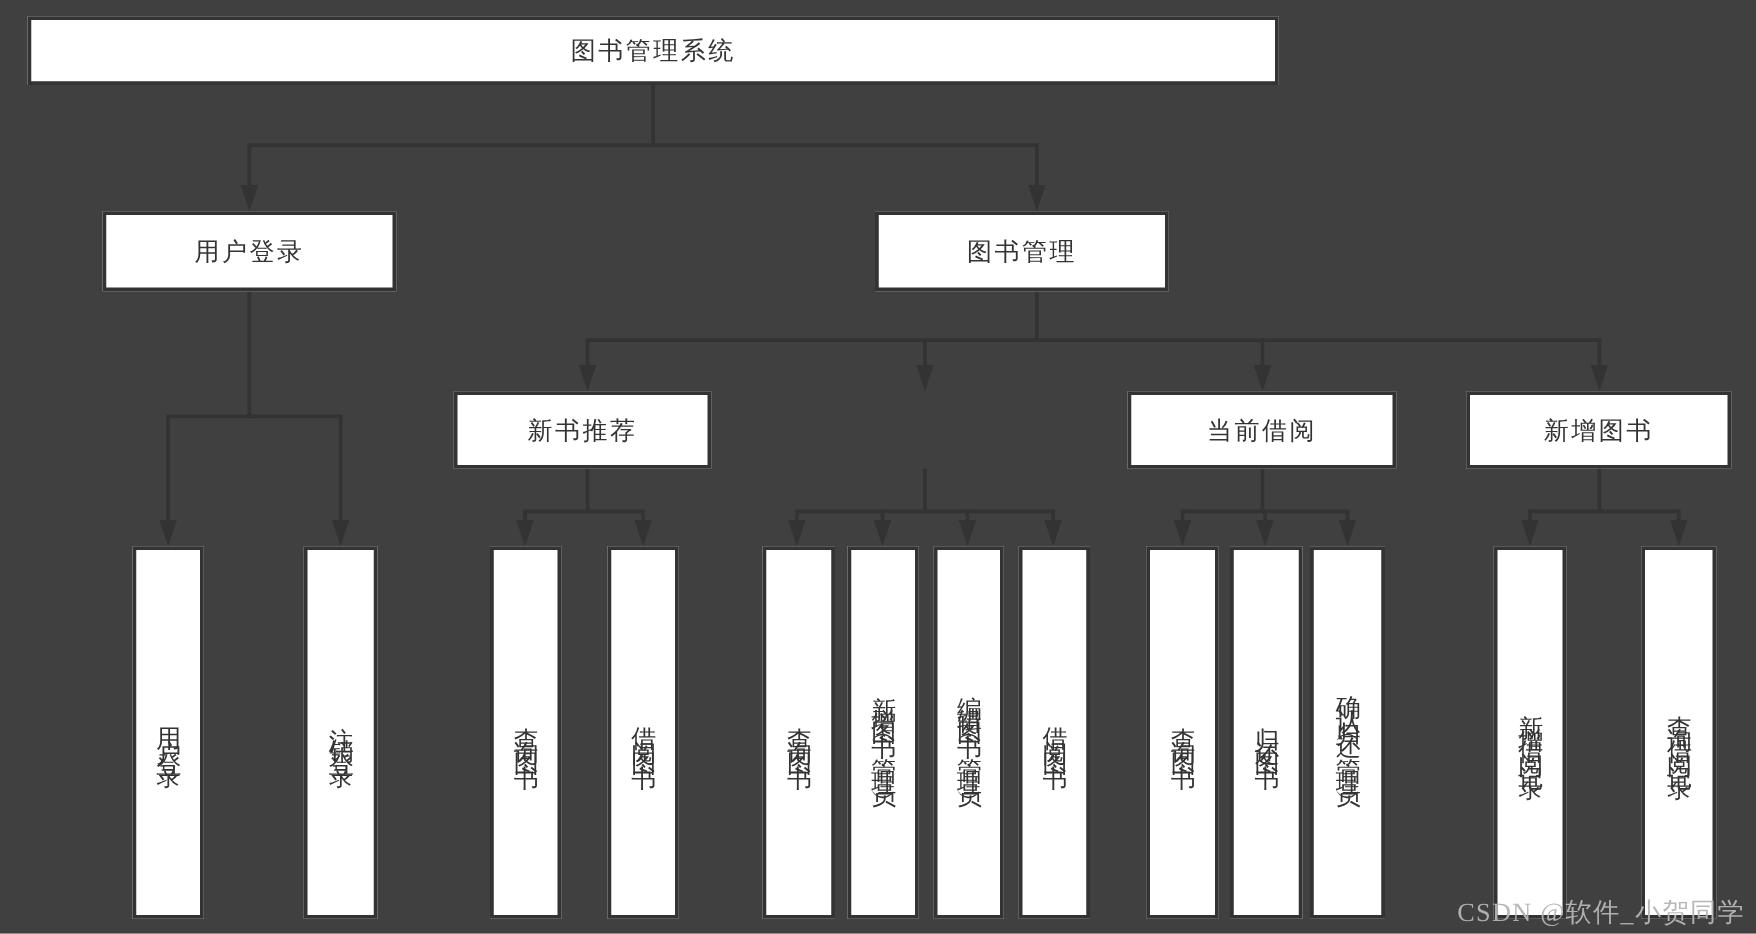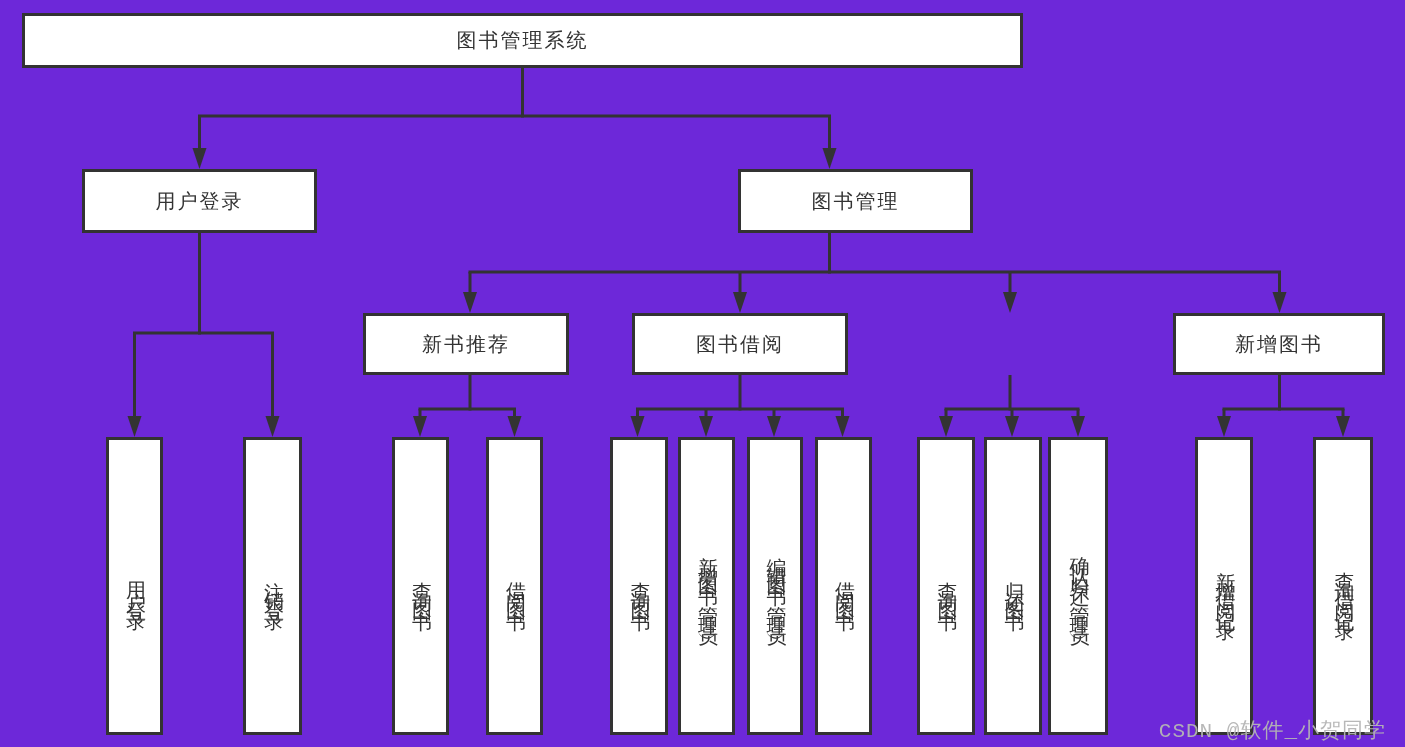--- a/index.html
+++ b/index.html
@@ -1,20 +1,20 @@
 <!DOCTYPE html>
 <html><head>
 <meta charset="utf-8">
 <style>
   html,body{margin:0;padding:0;background:#ffffff;}
   .canvas{
     position:relative;
     width:1405px;height:747px;
-    background:#6d28d9;
-    font-family:Liberation Mono, monospace;
+    background:#404040;
+    font-family:Liberation Serif, serif;
     overflow:hidden;
   }
   .wires{position:absolute;left:0;top:0;width:1405px;height:747px;}
   .wires path{stroke:#333333;stroke-width:3;fill:none;}
   .wires polygon{fill:#333333;stroke:none;}
   .node{
     position:absolute;
     box-sizing:border-box;
     background:#ffffff;
     border:3px solid #333333;
@@ -28,21 +28,21 @@
   }
   .vbox span{
     writing-mode:vertical-rl;
     text-orientation:mixed;
     font-size:20px;
     line-height:1;
     letter-spacing:10px;
   }
   .watermark{
     position:absolute;
-    top:716px;right:19px;
+    top:716px;right:9px;
     font-size:21px;
     color:#b5b5b5;
     opacity:0.95;
     letter-spacing:1px;
     white-space:nowrap;
   }
 </style>
 </head>
 <body>
 
@@ -109,29 +109,29 @@
     </g>
   </svg>
 
   <div class="node hbox" style="left:22px;top:13px;width:1001px;height:55px">
     <span>图书管理系统</span>
   </div>
 
   <div class="node hbox" style="left:82px;top:169px;width:235px;height:64px">
     <span>用户登录</span>
   </div>
-  <div class="node hbox" style="left:738px;top:169px;width:235px;height:64px">
+  <div class="node hbox" style="left:700px;top:169px;width:235px;height:64px">
     <span>图书管理</span>
   </div>
 
   <div class="node hbox" style="left:363px;top:313px;width:206px;height:62px">
     <span>新书推荐</span>
   </div>
-  <div class="node hbox" style="left:632px;top:313px;width:216px;height:62px">
-    <span>图书借阅</span>
+  <div class="node hbox" style="left:902px;top:313px;width:215px;height:62px">
+    <span>当前借阅</span>
   </div>
   <div class="node hbox" style="left:1173px;top:313px;width:212px;height:62px">
     <span>新增图书</span>
   </div>
 
   <div class="node vbox" style="left:106px;top:437px;width:57px;height:298px">
     <span>用户登录</span>
   </div>
   <div class="node vbox" style="left:243px;top:437px;width:59px;height:298px">
     <span>注销登录</span>

